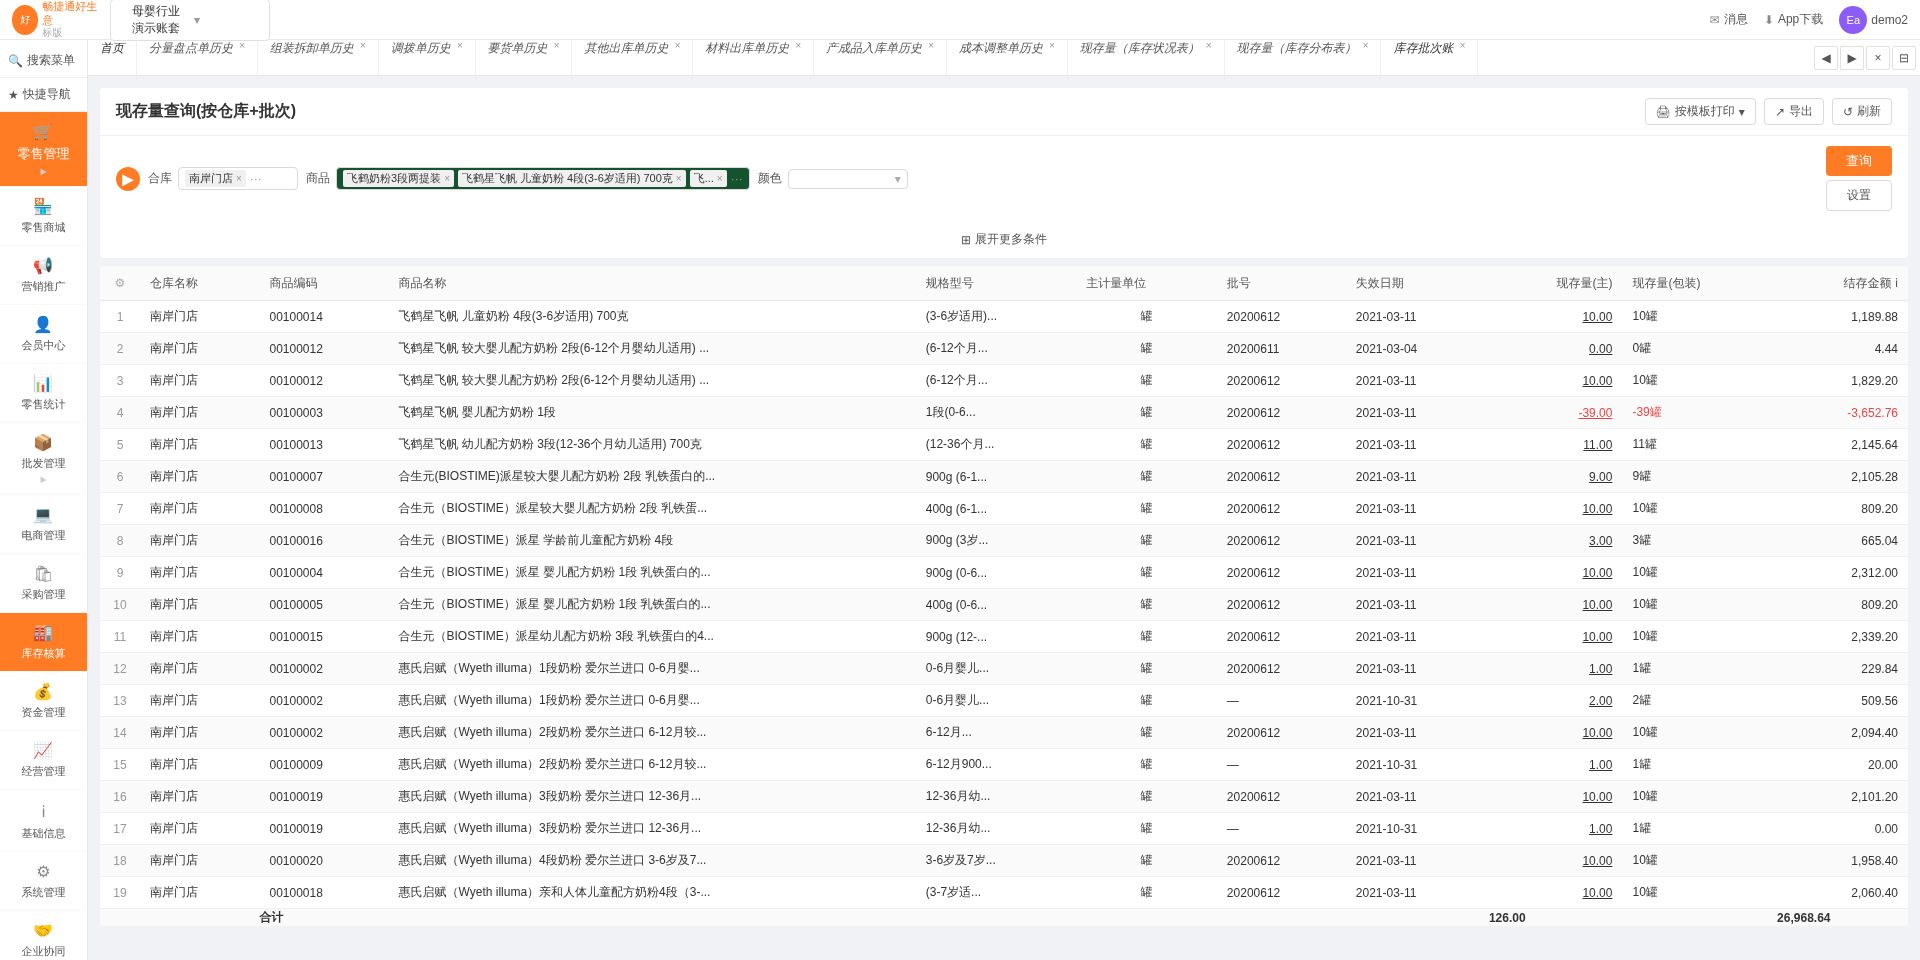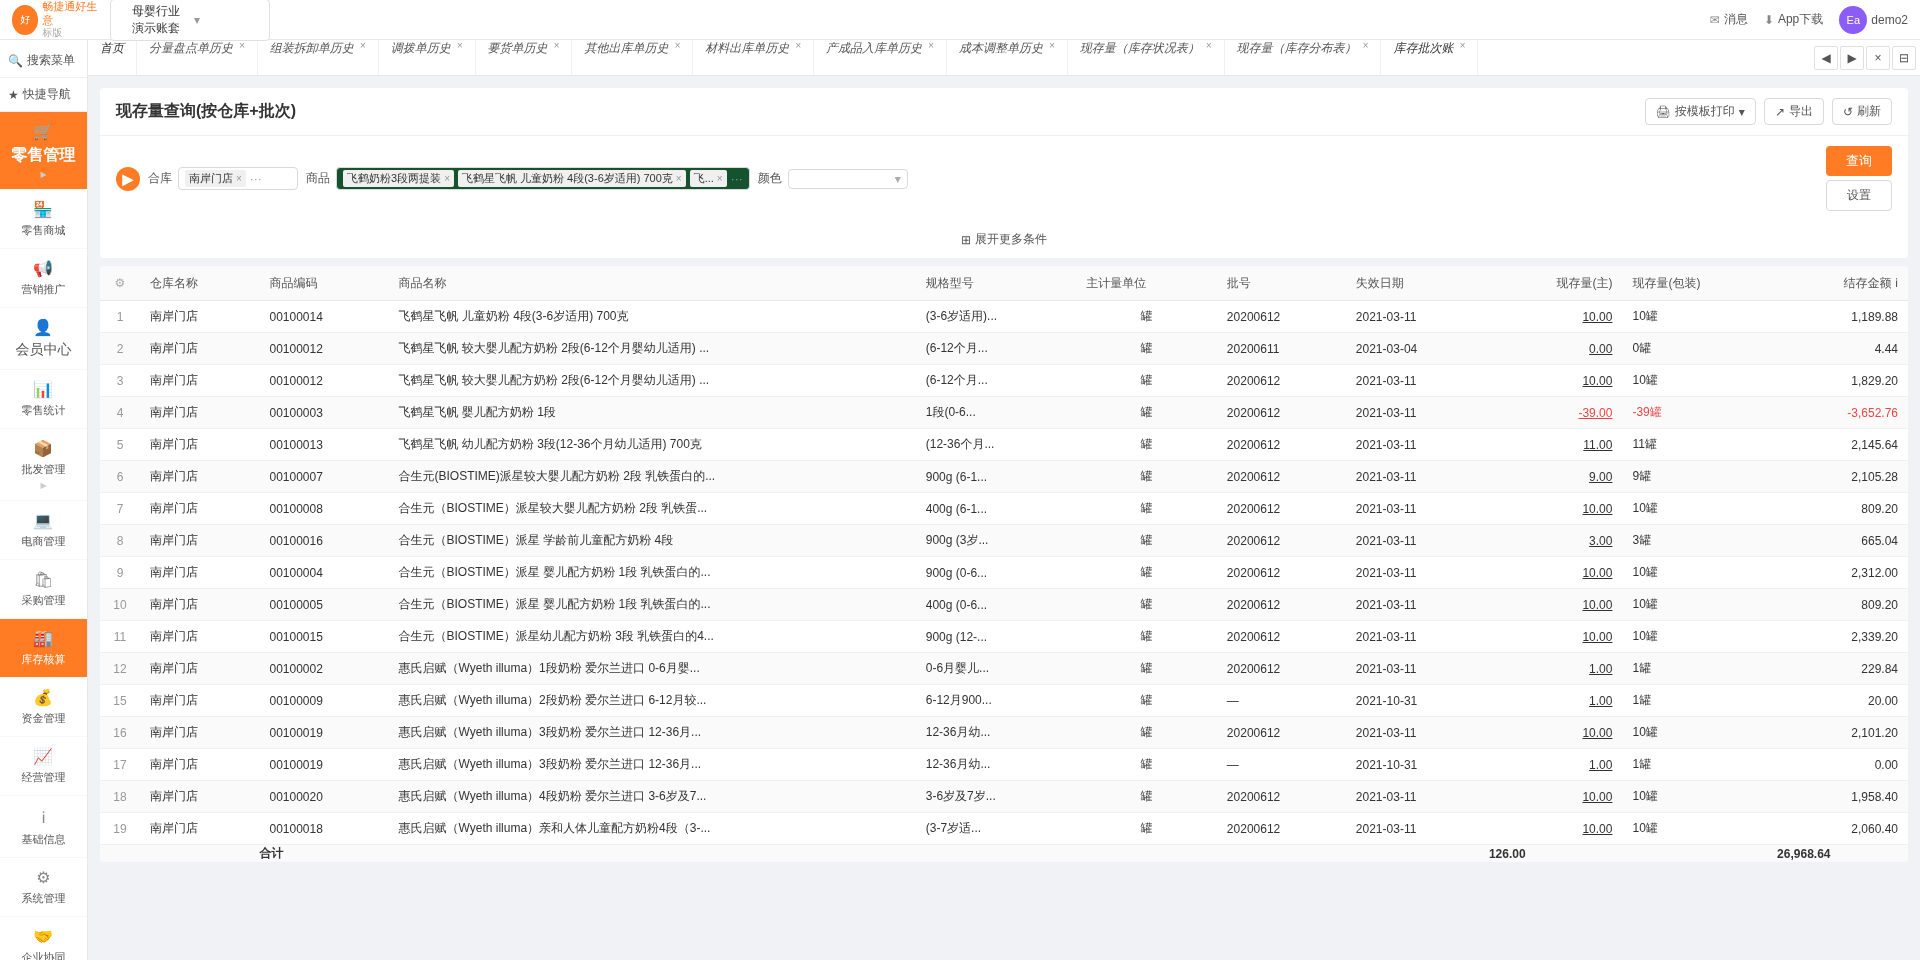--- a/index.html
+++ b/index.html
@@ -475,34 +475,34 @@
   </div>
   <div class="sidebar-nav">
     <div class="sidebar-nav-btn">
       <span>★</span>
       <span>快捷导航</span>
     </div>
   </div>
   <div class="sidebar-menu">
     <div class="sidebar-menu-item active">
       <span class="menu-icon">🛒</span>
-      <span style="font-size:16px;font-weight:bold;">零售管理</span>
+      <span style="font-size:13px;">零售管理</span>
       <span class="menu-arrow">▶</span>
     </div>
     <div class="sidebar-menu-item">
       <span class="menu-icon">🏪</span>
       <span style="font-size:11px;">零售商城</span>
     </div>
     <div class="sidebar-menu-item">
       <span class="menu-icon">📢</span>
       <span style="font-size:11px;">营销推广</span>
     </div>
     <div class="sidebar-menu-item">
       <span class="menu-icon">👤</span>
-      <span style="font-size:14px;">会员中心</span>
+      <span style="font-size:11px;">会员中心</span>
     </div>
     <div class="sidebar-menu-item">
       <span class="menu-icon">📊</span>
       <span style="font-size:11px;">零售统计</span>
     </div>
     <div class="sidebar-menu-item">
       <span class="menu-icon">📦</span>
       <span style="font-size:11px;">批发管理</span>
       <span class="menu-arrow">▶</span>
     </div>
@@ -843,20 +843,46 @@
     <td style="max-width:300px;overflow:hidden;text-overflow:ellipsis;">惠氏启赋（Wyeth illuma）1段奶粉 爱尔兰进口 0-6月婴...</td>
     <td>0-6月婴儿...</td>
     <td class="center">罐</td>
     <td>20200612</td>
     <td>2021-03-11</td>
     <td class="right" style="text-decoration:underline;">1.00</td>
     <td style="">1罐</td>
     <td class="right" style="">229.84</td>
   </tr>
           <tr>
+    <td class="center row-num">13</td>
+    <td>南岸门店</td>
+    <td>00100002</td>
+    <td style="max-width:300px;overflow:hidden;text-overflow:ellipsis;">惠氏启赋（Wyeth illuma）1段奶粉 爱尔兰进口 0-6月婴...</td>
+    <td>0-6月婴儿...</td>
+    <td class="center">罐</td>
+    <td>—</td>
+    <td>2021-10-31</td>
+    <td class="right" style="text-decoration:underline;">2.00</td>
+    <td style="">2罐</td>
+    <td class="right" style="">509.56</td>
+  </tr>
+          <tr style="background: rgb(250, 250, 250);">
+    <td class="center row-num">14</td>
+    <td>南岸门店</td>
+    <td>00100002</td>
+    <td style="max-width:300px;overflow:hidden;text-overflow:ellipsis;">惠氏启赋（Wyeth illuma）2段奶粉 爱尔兰进口 6-12月较...</td>
+    <td>6-12月...</td>
+    <td class="center">罐</td>
+    <td>20200612</td>
+    <td>2021-03-11</td>
+    <td class="right" style="text-decoration:underline;">10.00</td>
+    <td style="">10罐</td>
+    <td class="right" style="">2,094.40</td>
+  </tr>
+          <tr>
     <td class="center row-num">15</td>
     <td>南岸门店</td>
     <td>00100009</td>
     <td style="max-width:300px;overflow:hidden;text-overflow:ellipsis;">惠氏启赋（Wyeth illuma）2段奶粉 爱尔兰进口 6-12月较...</td>
     <td>6-12月900...</td>
     <td class="center">罐</td>
     <td>—</td>
     <td>2021-10-31</td>
     <td class="right" style="text-decoration:underline;">1.00</td>
     <td style="">1罐</td>

